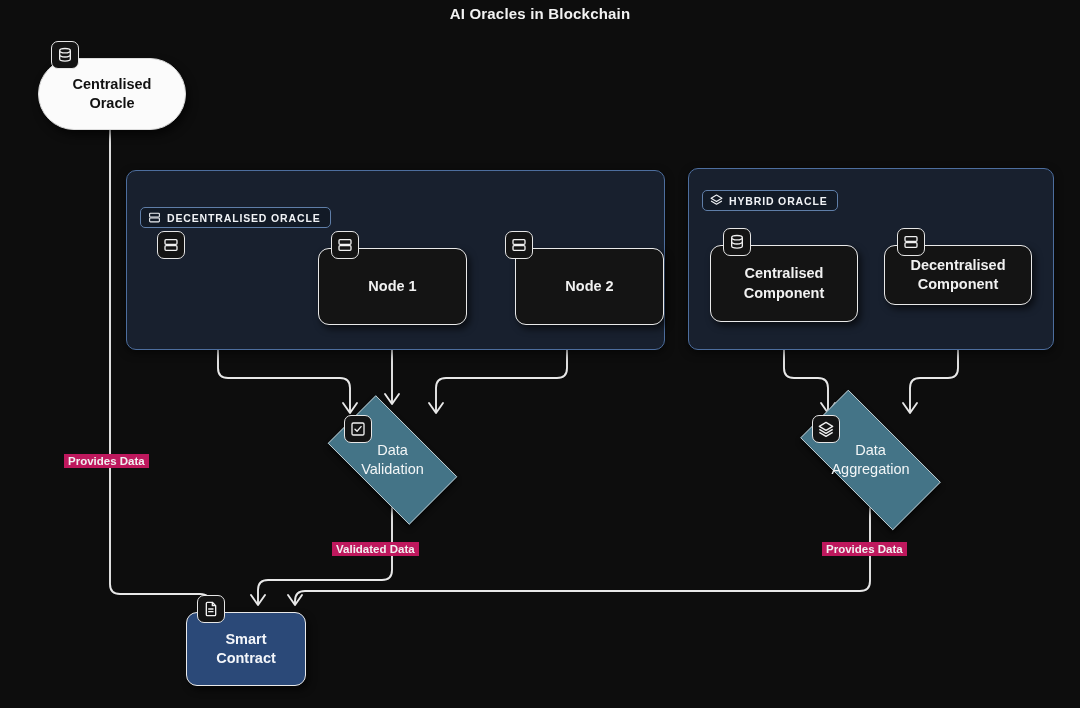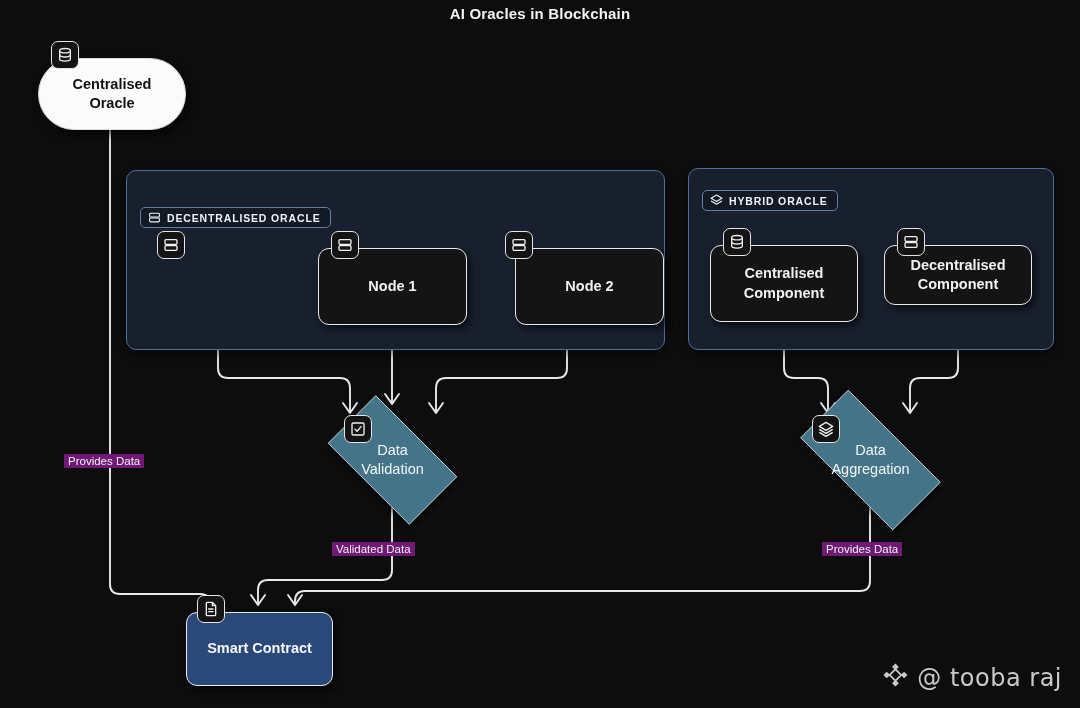--- a/index.html
+++ b/index.html
@@ -94,23 +94,24 @@
     border: 1.6px solid #e6e6e6;
     border-radius: 7px;
     background: #141414;
     display: flex; align-items: center; justify-content: center;
   }
   .badge svg { display: block; }
 
   .edge-label {
     position: absolute;
     color: #f0f0f0; font-size: 11.5px;
-    background: #701a75;
+    background: #be185d;
     padding: 1px 4px;
     white-space: nowrap;
+    font-weight: bold;
   }
 
   .watermark {
     position: absolute; right: 18px; bottom: 14px;
     display: flex; align-items: center; gap: 9px;
     color: #c9c9c9; font-size: 24px; letter-spacing: .5px;
   }
   .watermark .wm-text { font-family: "DejaVu Sans", sans-serif; }
 </style>
 </head>
@@ -279,42 +280,30 @@
     </div>
   </div>
   <div class="badge" style="left:812px; top:415px;">
     <svg width="16" height="16" viewBox="0 0 24 24" fill="none" stroke="#f0f0f0" stroke-width="2" stroke-linejoin="round">
       <path d="M12 2 L22 8 L12 14 L2 8 Z"></path>
       <path d="M2 12.5 L12 18.5 L22 12.5"></path>
       <path d="M2 17 L12 23 L22 17"></path>
     </svg>
   </div>
 
-  <div class="node node-contract" style="left:186px; top:612px; width:147px; height:74px;">
+  <div class="node node-contract" style="left:186px; top:612px; width:120px; height:74px;">
     <div class="label">Smart Contract</div>
   </div>
   <div class="badge" style="left:197px; top:595px;">
     <svg width="16" height="16" viewBox="0 0 24 24" fill="none" stroke="#f0f0f0" stroke-width="2" stroke-linejoin="round">
       <path d="M14 2 H6.5 A1.5 1.5 0 0 0 5 3.5 V20.5 A1.5 1.5 0 0 0 6.5 22 H17.5 A1.5 1.5 0 0 0 19 20.5 V7 Z"></path>
       <path d="M14 2 V7 H19"></path>
       <path d="M8.5 12 H15" stroke-linecap="round"></path>
       <path d="M8.5 16 H15" stroke-linecap="round"></path>
     </svg>
   </div>
 
   <div class="edge-label" style="left:64px; top:454px;">Provides Data</div>
   <div class="edge-label" style="left:332px; top:542px;">Validated Data</div>
   <div class="edge-label" style="left:822px; top:542px;">Provides Data</div>
 
-  <div class="watermark">
-    <span>
-      <svg width="26" height="26" viewBox="0 0 24 24" fill="#c9c9c9">
-        <rect x="10.2" y="2.3" width="4.4" height="4.4" transform="rotate(45 12.4 4.5)"></rect>
-        <rect x="10.2" y="17.3" width="4.4" height="4.4" transform="rotate(45 12.4 19.5)"></rect>
-        <rect x="2.2" y="9.8" width="4.4" height="4.4" transform="rotate(45 4.4 12)"></rect>
-        <rect x="18.2" y="9.8" width="4.4" height="4.4" transform="rotate(45 20.4 12)"></rect>
-        <rect x="8.6" y="8.2" width="7.6" height="7.6" transform="rotate(45 12.4 12)" fill="none" stroke="#c9c9c9" stroke-width="1.6"></rect>
-      </svg>
-    </span>
-    <span class="wm-text">@ tooba raj</span>
-  </div>
 
 </div>
 
 </body></html>

